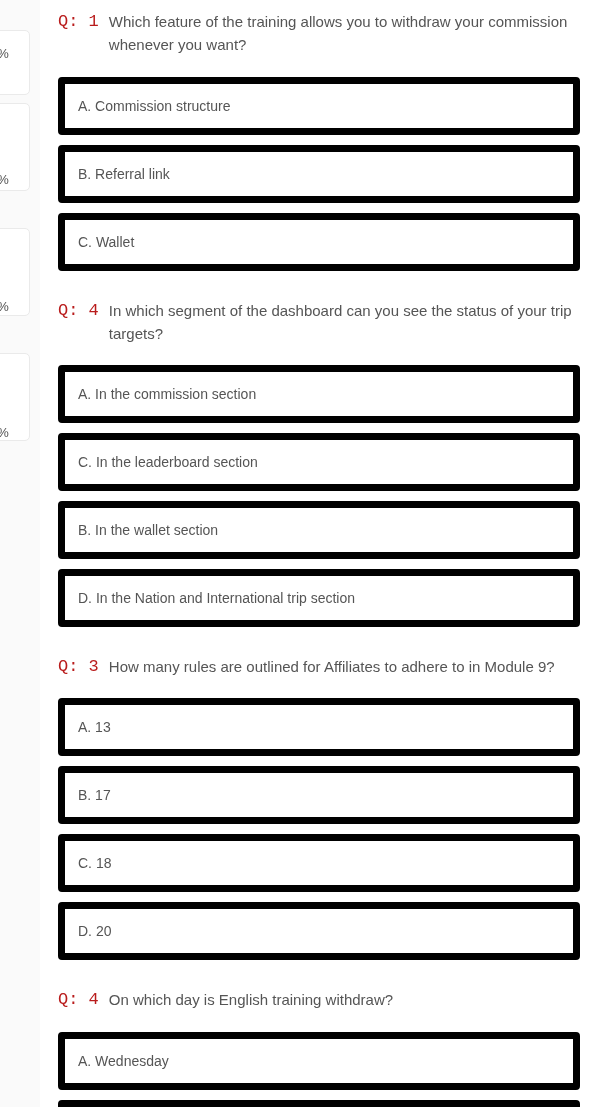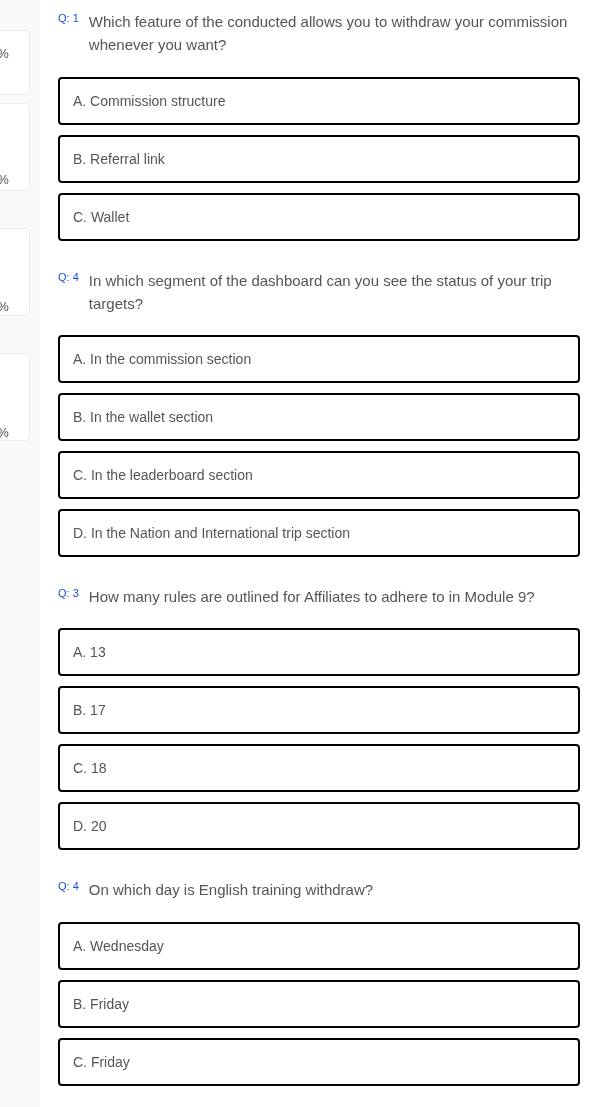--- a/index.html
+++ b/index.html
@@ -48,35 +48,36 @@
     }
     .question-block {
       margin-bottom: 28px;
     }
     .question-row {
       display: flex;
       align-items: flex-start;
       margin-bottom: 20px;
     }
     .q-number {
-      color: #1d4ed8;
-      font-size: 11px;
+      color: #b91c1c;
+      font-size: 17px;
       font-weight: 500;
       flex-shrink: 0;
       margin-right: 10px;
       padding-top: 2px;
+      font-family: Liberation Mono, monospace;
     }
     .q-text {
       color: #555;
       font-size: 15px;
       line-height: 1.55;
       font-weight: 400;
     }
     .option {
-      border: 2px solid #000000;
+      border: 7px solid #000000;
       border-radius: 4px;
       padding: 14px 13px;
       margin-bottom: 10px;
       cursor: pointer;
       font-size: 14px;
       color: #555;
       background: #ffffff;
     }
   </style>
 </head>
@@ -94,35 +95,35 @@
 
   <div class="sidebar-item" style="top:353px;"></div>
   <span class="sidebar-percent" style="top:425px;">0%</span>
 </div>
 
 <div class="main">
 
   <div class="question-block">
     <div class="question-row">
       <div class="q-number">Q: 1</div>
-      <div class="q-text">Which feature of the conducted allows you to withdraw your commission whenever you want?</div>
+      <div class="q-text">Which feature of the training allows you to withdraw your commission whenever you want?</div>
     </div>
     <div class="option">A. Commission structure</div>
     <div class="option">B. Referral link</div>
     <div class="option">C. Wallet</div>
   </div>
 
   <div class="question-block">
     <div class="question-row">
       <div class="q-number">Q: 4</div>
       <div class="q-text">In which segment of the dashboard can you see the status of your trip targets?</div>
     </div>
     <div class="option">A. In the commission section</div>
+    <div class="option">C. In the leaderboard section</div>
     <div class="option">B. In the wallet section</div>
-    <div class="option">C. In the leaderboard section</div>
     <div class="option">D. In the Nation and International trip section</div>
   </div>
 
   <div class="question-block">
     <div class="question-row">
       <div class="q-number">Q: 3</div>
       <div class="q-text">How many rules are outlined for Affiliates to adhere to in Module 9?</div>
     </div>
     <div class="option">A. 13</div>
     <div class="option">B. 17</div>

